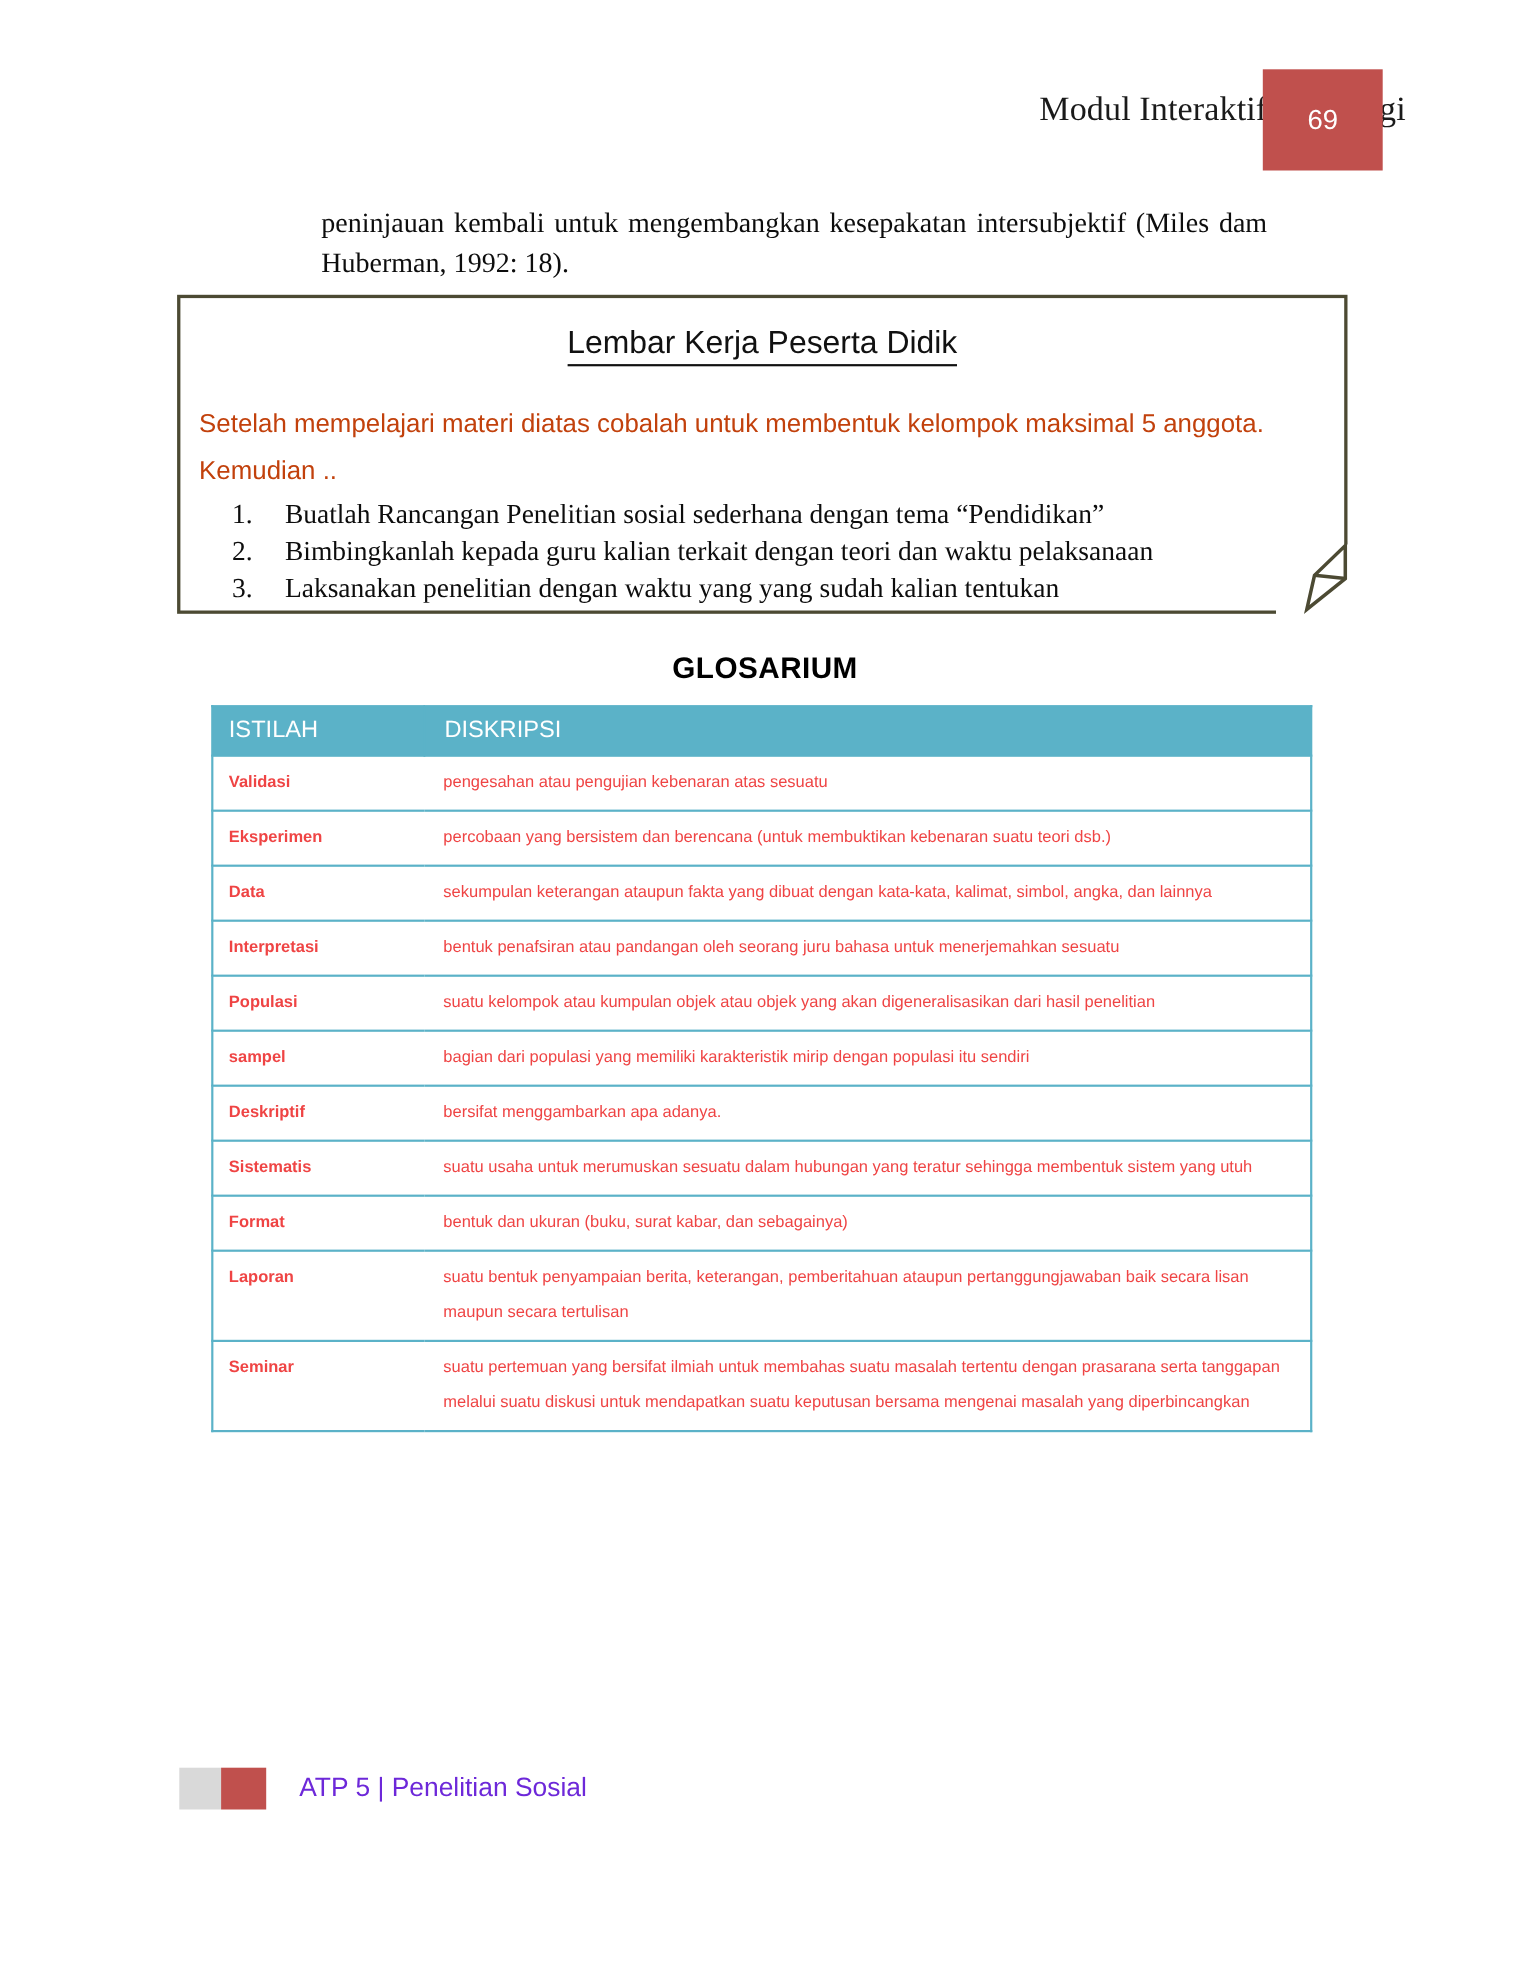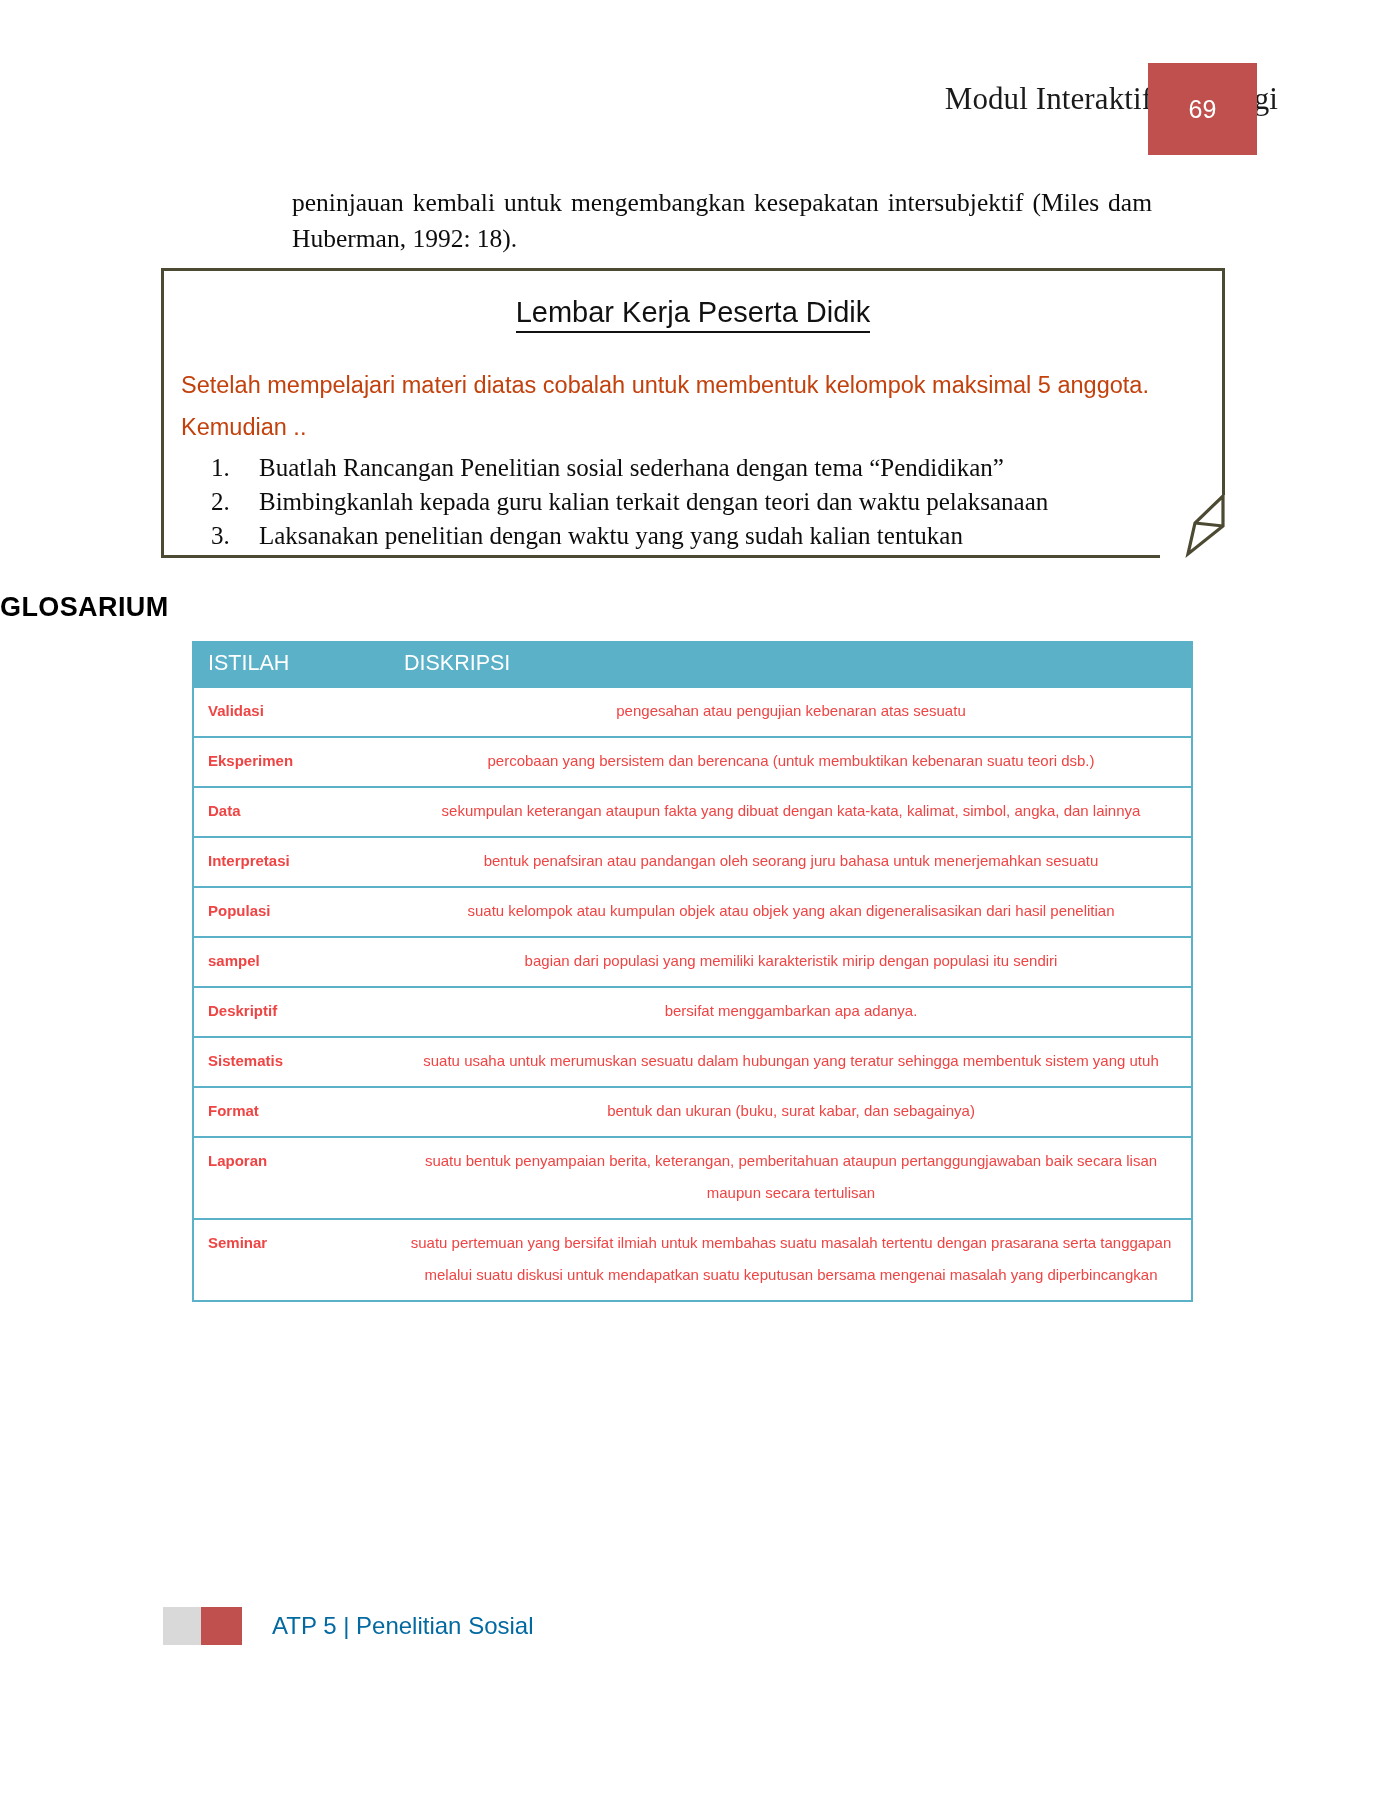--- a/index.html
+++ b/index.html
@@ -147,20 +147,21 @@
     width: 38px;
     text-align: left;
   }
 
   
   .glos-heading {
     position: absolute;
     left: 0;
     top: 592px;
     width: 1391px;
+    text-align: center;
     font-family: "Liberation Sans", sans-serif;
     font-weight: bold;
     font-size: 27px;
     letter-spacing: 0.4px;
     color: #000000;
   }
 
   
   .glos-table {
     position: absolute;
@@ -198,21 +199,20 @@
     line-height: 32px;
   }
   .glos-table td.term {
     font-weight: bold;
     white-space: nowrap;
     border-right: none;
   }
   .glos-table td.desc {
     border-left: none;
     padding-left: 17px;
-    text-align: center;
   }
 
   
   .footer {
     position: absolute;
     left: 163px;
     top: 1606px;
     height: 40px;
     display: flex;
     align-items: center;
@@ -224,21 +224,21 @@
   }
   .footer-sq-red {
     width: 41px;
     height: 38px;
     background: #c0504d;
   }
   .footer-text {
     margin-left: 30px;
     font-family: "Liberation Sans", sans-serif;
     font-size: 24px;
-    color: #0369a1;
+    color: #6d28d9;
   }
 </style>
 </head>
 <body>
 
 <div class="page">
 
   <div class="header">
     <div class="header-title">Modul Interaktif Sosiologi</div>
     <div class="page-badge">69</div>

